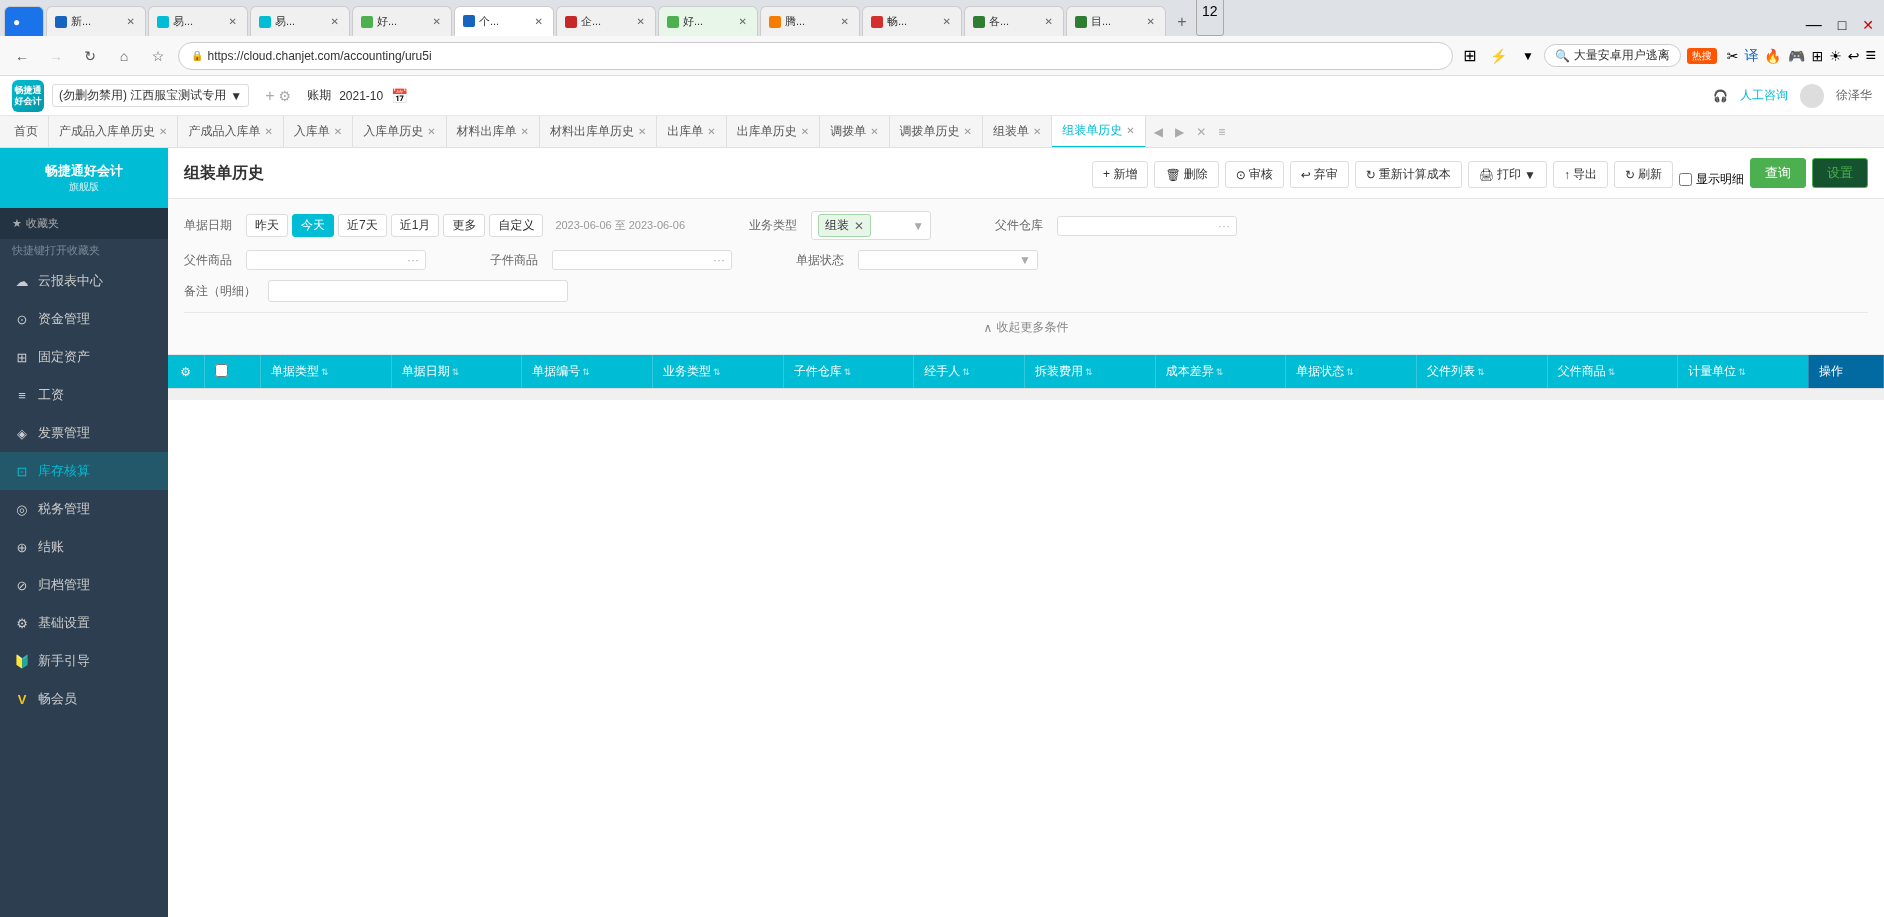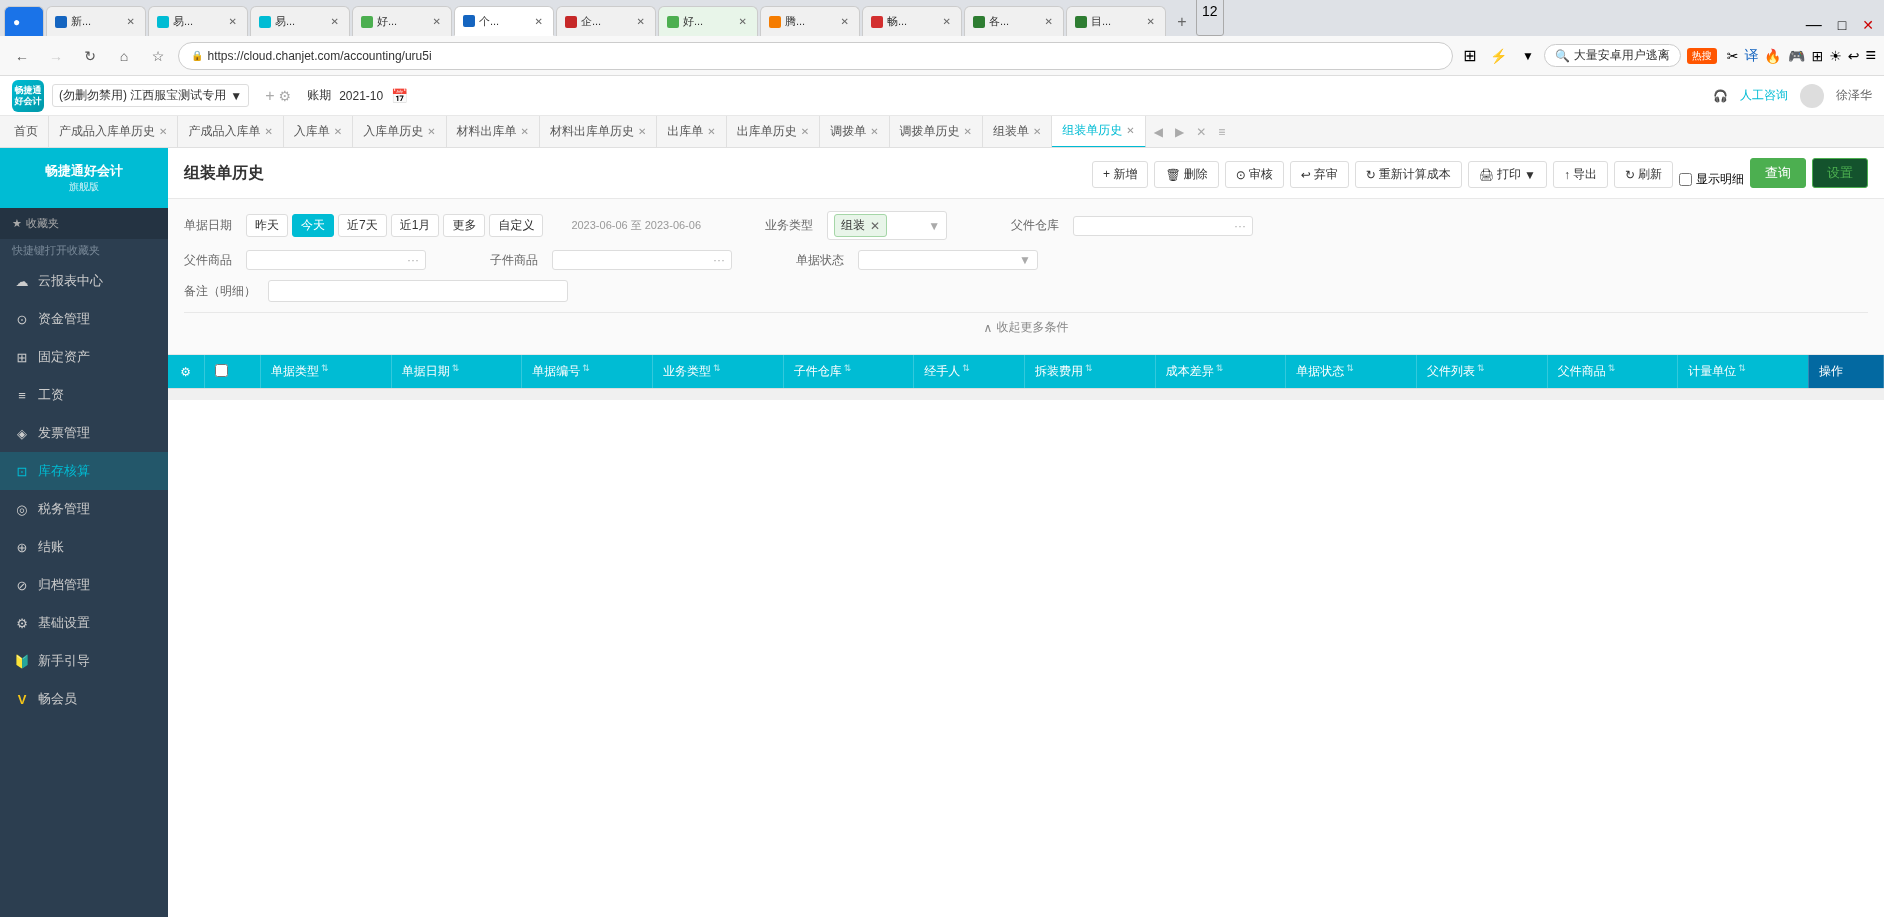--- a/index.html
+++ b/index.html
@@ -55,34 +55,34 @@
     .btn-green { background: #4caf50; color: #fff; border-color: #4caf50; font-size: 13px; padding: 5px 14px; }
     .btn-outline-green { background: #14532d; color: #4caf50; border: 1px solid #4caf50; font-size: 13px; padding: 5px 14px; }
 
     
     .filter-area { padding: 12px 16px; background: #fafafa; border-bottom: 1px solid #e8e8e8; }
     .filter-row { display: flex; align-items: center; gap: 12px; margin-bottom: 10px; }
     .filter-label { color: #666; font-size: 12px; white-space: nowrap; min-width: 50px; }
     .filter-date-group { display: flex; align-items: flex-start; gap: 4px; }
     .date-btn { padding: 2px 8px; border: 1px solid #ddd; border-radius: 3px; font-size: 12px; cursor: pointer; background: #fff; color: #333; }
     .date-btn.active { background: #00bcd4; color: #fff; border-color: #00bcd4; }
-    .date-range { font-size: 11px; color: #999; margin-left: 16px; }
+    .date-range { font-size: 11px; color: #999; margin-left: 0; }
     .filter-tag { display: inline-flex; align-items: center; gap: 3px; background: #e8f5e9; border: 1px solid #a5d6a7; border-radius: 3px; padding: 2px 6px; font-size: 12px; color: #333; }
     .filter-tag-close { cursor: pointer; color: #666; margin-left: 2px; }
     .filter-input { border: 1px solid #ddd; border-radius: 3px; padding: 3px 6px; font-size: 12px; min-width: 120px; }
 
     .collapse-bar { display: flex; align-items: center; justify-content: center; padding: 6px; border-top: 1px solid #e8e8e8; cursor: pointer; color: #888; font-size: 12px; gap: 4px; }
 
     
     .table-container { overflow-x: auto; }
     .data-table { width: 100%; border-collapse: collapse; min-width: 1200px; }
     .data-table thead tr { background: #00bcd4; color: #fff; }
     .data-table th { padding: 8px 10px; font-size: 12px; font-weight: normal; white-space: nowrap; border-right: 1px solid rgba(255,255,255,0.2); text-align: left; cursor: pointer; }
     .data-table th:first-child { width: 36px; text-align: center; }
-    .th-sort { display: inline-flex; align-items: flex-start; gap: 2px; }
+    .th-sort { display: inline-flex; align-items: center; gap: 2px; }
     .sort-icon { font-size: 9px; opacity: 0.7; }
     .th-gear { width: 32px; text-align: center; }
     .th-ops { text-align: right; background: #0369a1; }
 
     .scroll-bar-area { height: 12px; background: #f0f0f0; border-top: 1px solid #ddd; }
   </style>
 </head>
 <body>
 
 <div class="tab-bar">

